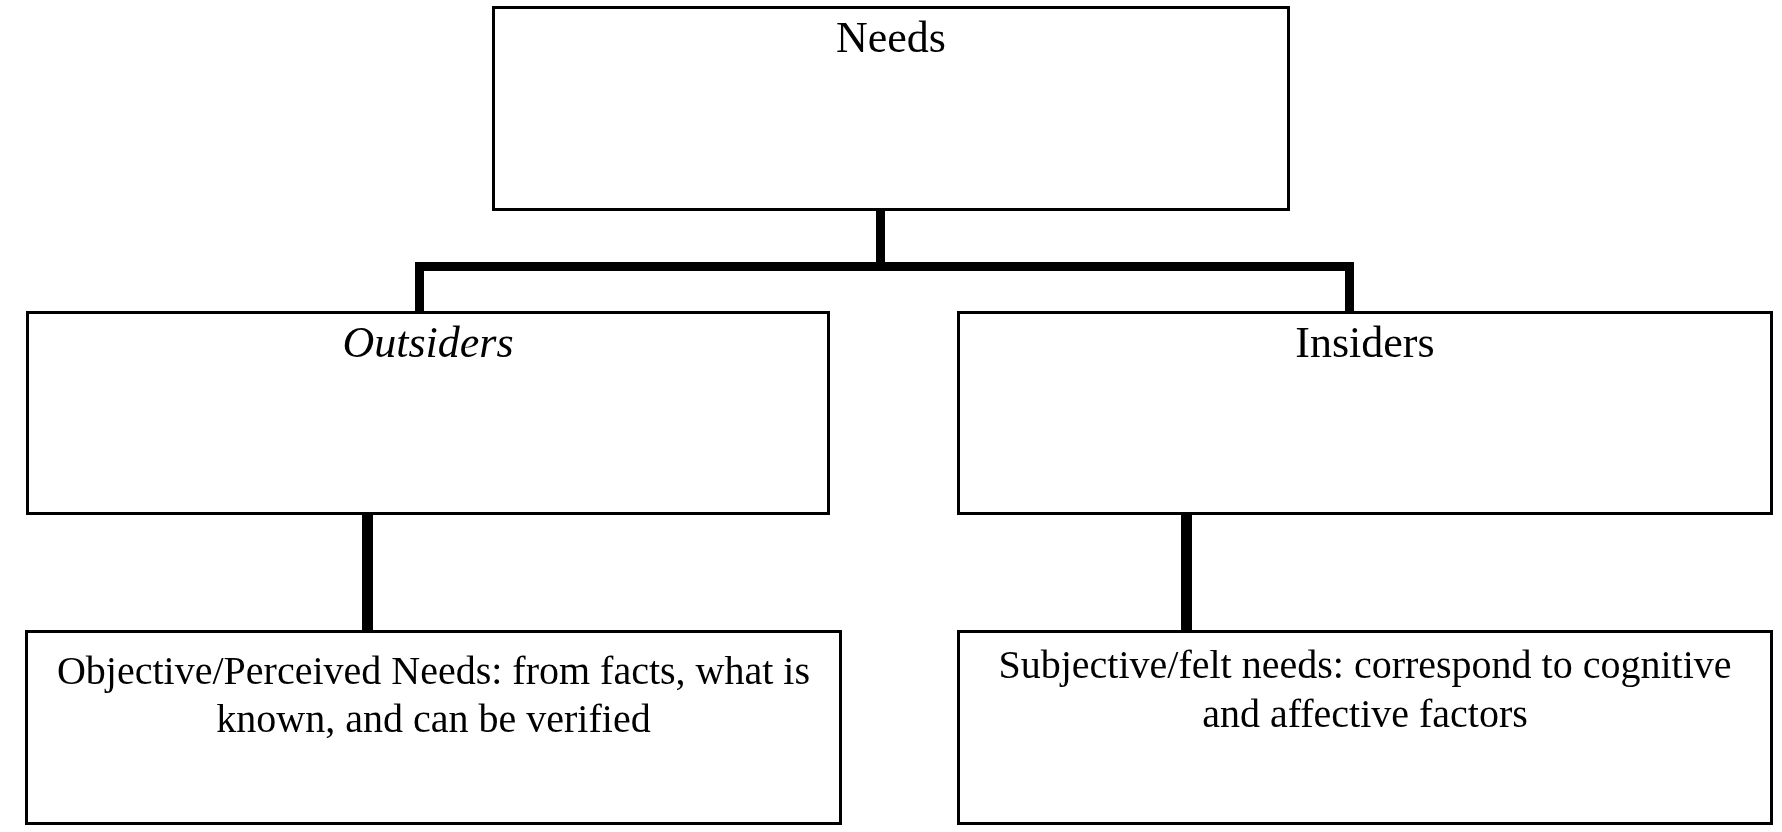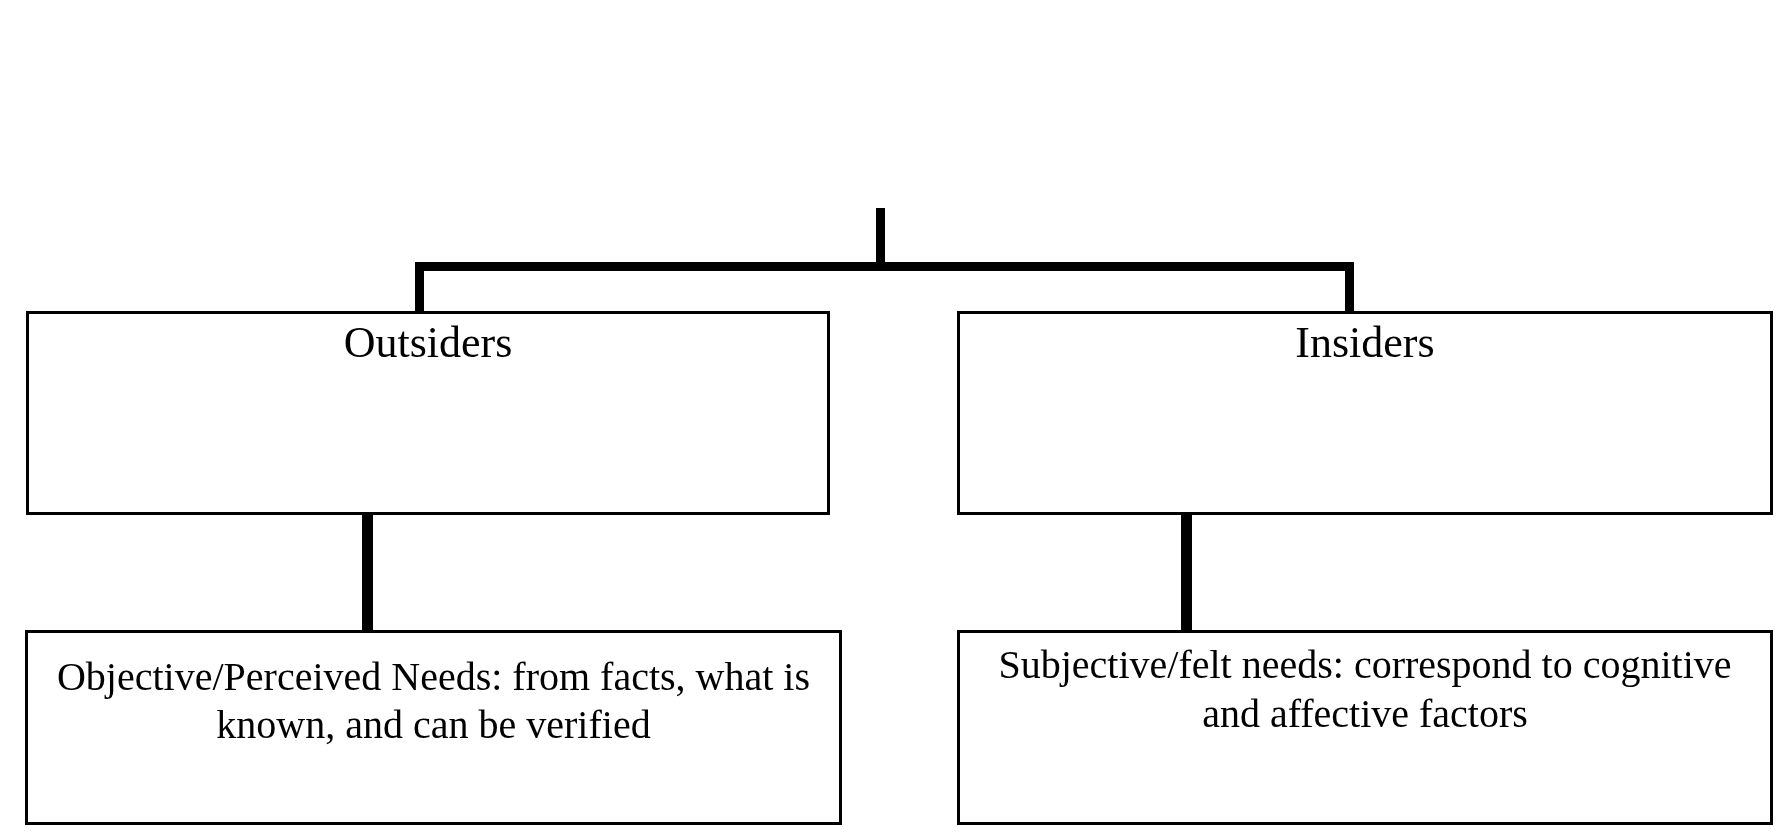--- a/index.html
+++ b/index.html
@@ -44,20 +44,21 @@
     font-size: 44px;
   }
 
   
   #node-outsiders {
     left: 26px;
     top: 311px;
     width: 804px;
     height: 204px;
     padding-top: 4px;
+    font-style: italic;
   }
   #node-outsiders .node-label {
     font-size: 44px;
   }
   #node-insiders {
     left: 957px;
     top: 311px;
     width: 816px;
     height: 204px;
     padding-top: 4px;
@@ -66,21 +67,21 @@
     font-size: 44px;
     font-family: Liberation Serif, serif;
   }
 
   
   #node-objective {
     left: 25px;
     top: 630px;
     width: 817px;
     height: 195px;
-    padding: 20px 4px 0 4px;
+    padding: 14px 4px 0 4px;
   }
   #node-objective .node-label {
     font-size: 40px;
     line-height: 1.2;
   }
   #node-subjective {
     left: 957px;
     top: 630px;
     width: 816px;
     height: 195px;
@@ -101,20 +102,23 @@
   #conn-left-drop   { left: 415px; top: 262px; width: 9px;   height: 52px; }
   #conn-right-drop  { left: 1345px; top: 262px; width: 9px;  height: 52px; }
   #conn-left-stem   { left: 362px; top: 513px; width: 11px;  height: 120px; }
   #conn-right-stem  { left: 1181px; top: 513px; width: 11px; height: 120px; }
 </style>
 </head>
 <body>
 
 <div id="canvas">
 
+  <div class="node" id="node-needs">
+    <span class="node-label">Needs</span>
+  </div>
 
   <div class="conn" id="conn-root-stem"></div>
   <div class="conn" id="conn-hbar"></div>
   <div class="conn" id="conn-left-drop"></div>
   <div class="conn" id="conn-right-drop"></div>
 
   <div class="node" id="node-outsiders">
     <span class="node-label">Outsiders</span>
   </div>
 

